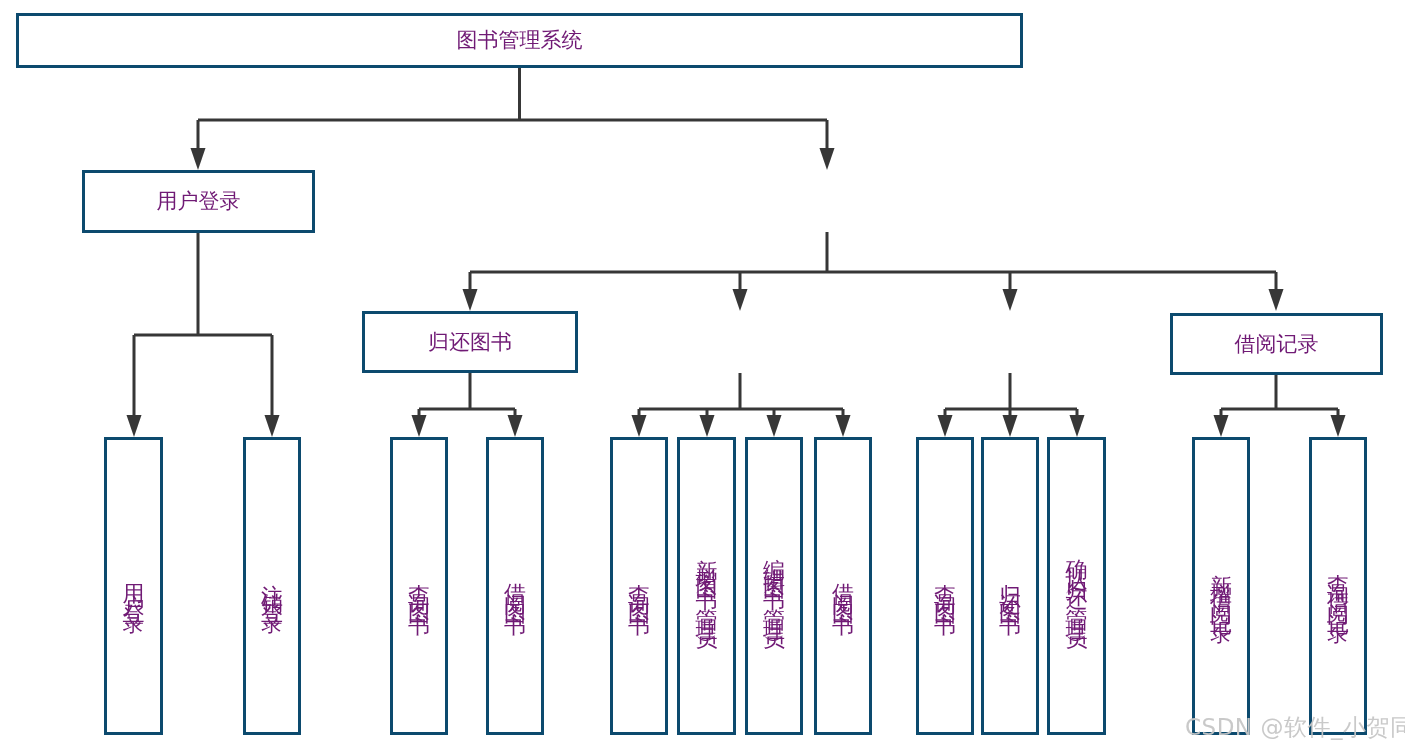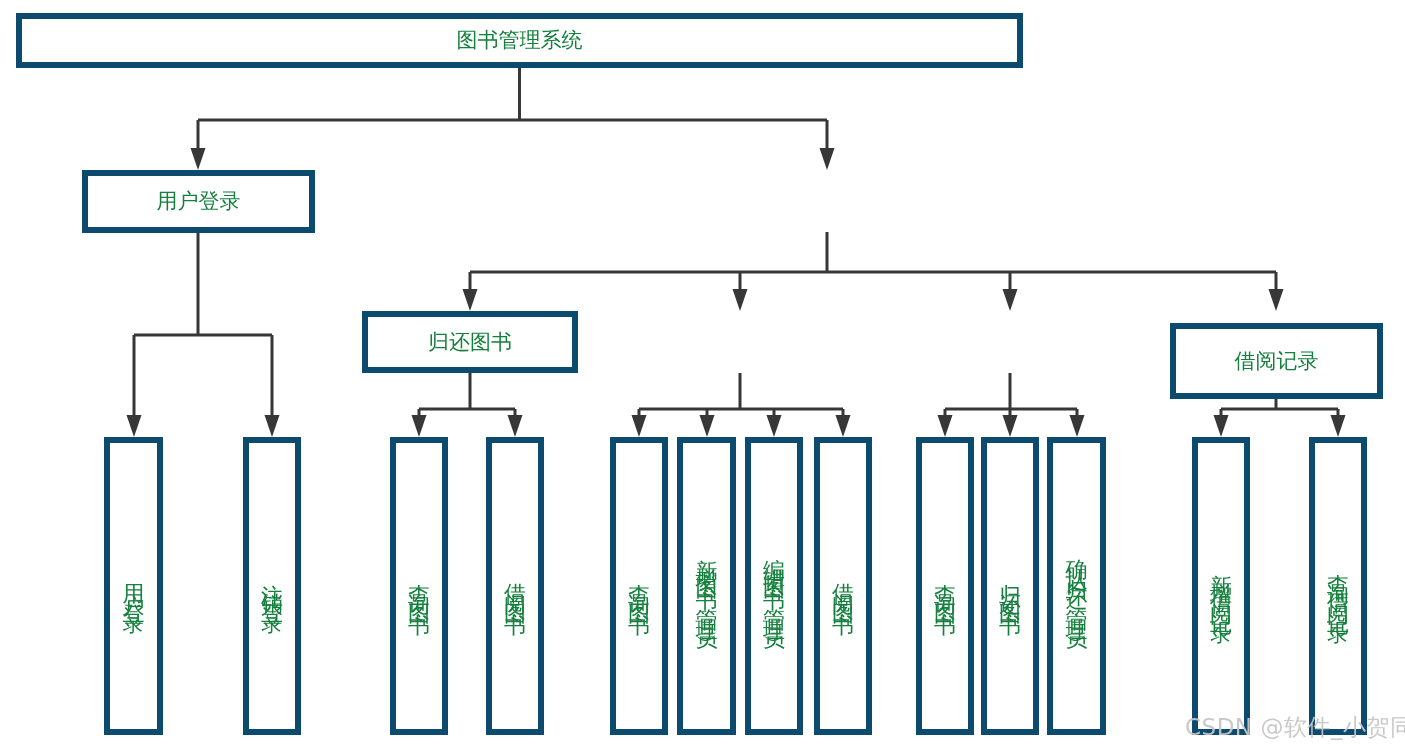--- a/index.html
+++ b/index.html
@@ -7,23 +7,23 @@
     width:1405px;height:747px;position:relative;overflow:hidden;
     background:#ffffff;
     font-family:"DejaVu Sans","Liberation Sans",sans-serif;
   }
   .diagram{position:absolute;left:0;top:0;width:1405px;height:747px;}
   svg.connectors{position:absolute;left:0;top:0;width:1405px;height:747px;}
   svg.connectors path{fill:none;stroke:#373737;stroke-width:3;}
   svg.connectors polygon{fill:#373737;stroke:none;}
   .box{
     position:absolute;box-sizing:border-box;
-    border:6px solid #0c4a6e;background:#ffffff;
+    border:3px solid #0c4a6e;background:#ffffff;
     display:flex;align-items:center;justify-content:center;
-    color:#15803d;font-size:21px;line-height:1;
+    color:#701a75;font-size:21px;line-height:1;
     white-space:nowrap;
   }
   .box.v{
     writing-mode:vertical-rl;text-orientation:mixed;
     font-size:22px;letter-spacing:10px;white-space:normal;
   }
   .watermark{
     position:absolute;left:1185px;top:712px;z-index:10;
     font-size:23px;color:rgba(198,198,198,0.95);
     letter-spacing:0.5px;white-space:nowrap;
@@ -82,21 +82,21 @@
       <polygon points="1213.5,415 1228.5,415 1221,437"></polygon>
       <polygon points="1330.5,415 1345.5,415 1338,437"></polygon>
     </g>
   </svg>
 
   <div class="box h" style="left:16px;top:13px;width:1007px;height:55px">图书管理系统</div>
 
   <div class="box h" style="left:82px;top:170px;width:233px;height:63px">用户登录</div>
 
   <div class="box h" style="left:362px;top:311px;width:216px;height:62px">归还图书</div>
-  <div class="box h" style="left:1170px;top:323px;width:213px;height:76px">借阅记录</div>
+  <div class="box h" style="left:1170px;top:313px;width:213px;height:62px">借阅记录</div>
 
   <div class="box v" style="left:104px;top:437px;width:59px;height:298px">用户登录</div>
   <div class="box v" style="left:243px;top:437px;width:58px;height:298px">注销登录</div>
 
   <div class="box v" style="left:390px;top:437px;width:58px;height:298px">查询图书</div>
   <div class="box v" style="left:486px;top:437px;width:58px;height:298px">借阅图书</div>
 
   <div class="box v" style="left:610px;top:437px;width:58px;height:298px">查询图书</div>
   <div class="box v" style="left:677px;top:437px;width:59px;height:298px">新增图书（管理员）</div>
   <div class="box v" style="left:745px;top:437px;width:58px;height:298px">编辑图书（管理员）</div>

